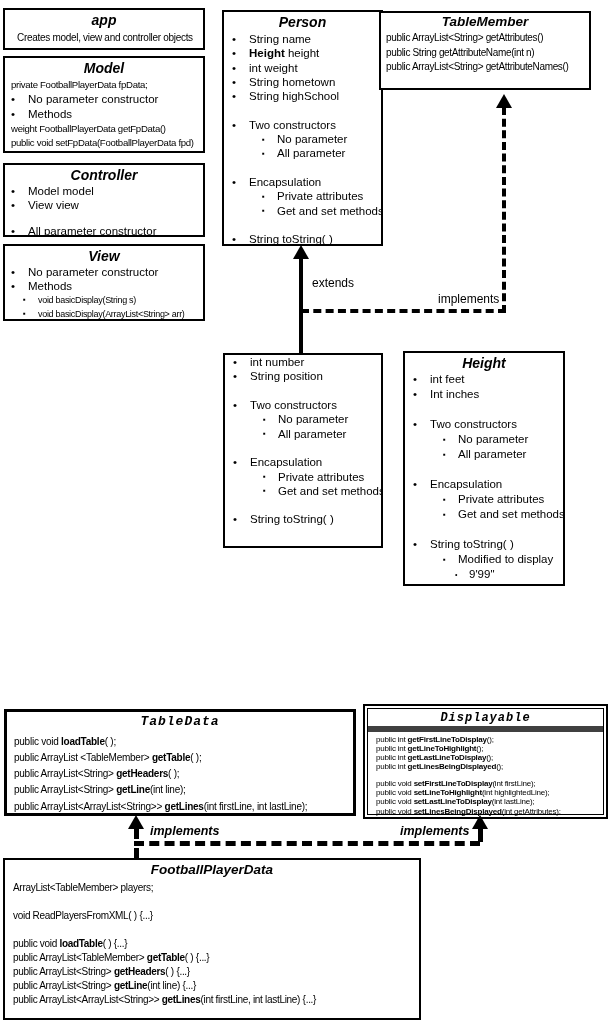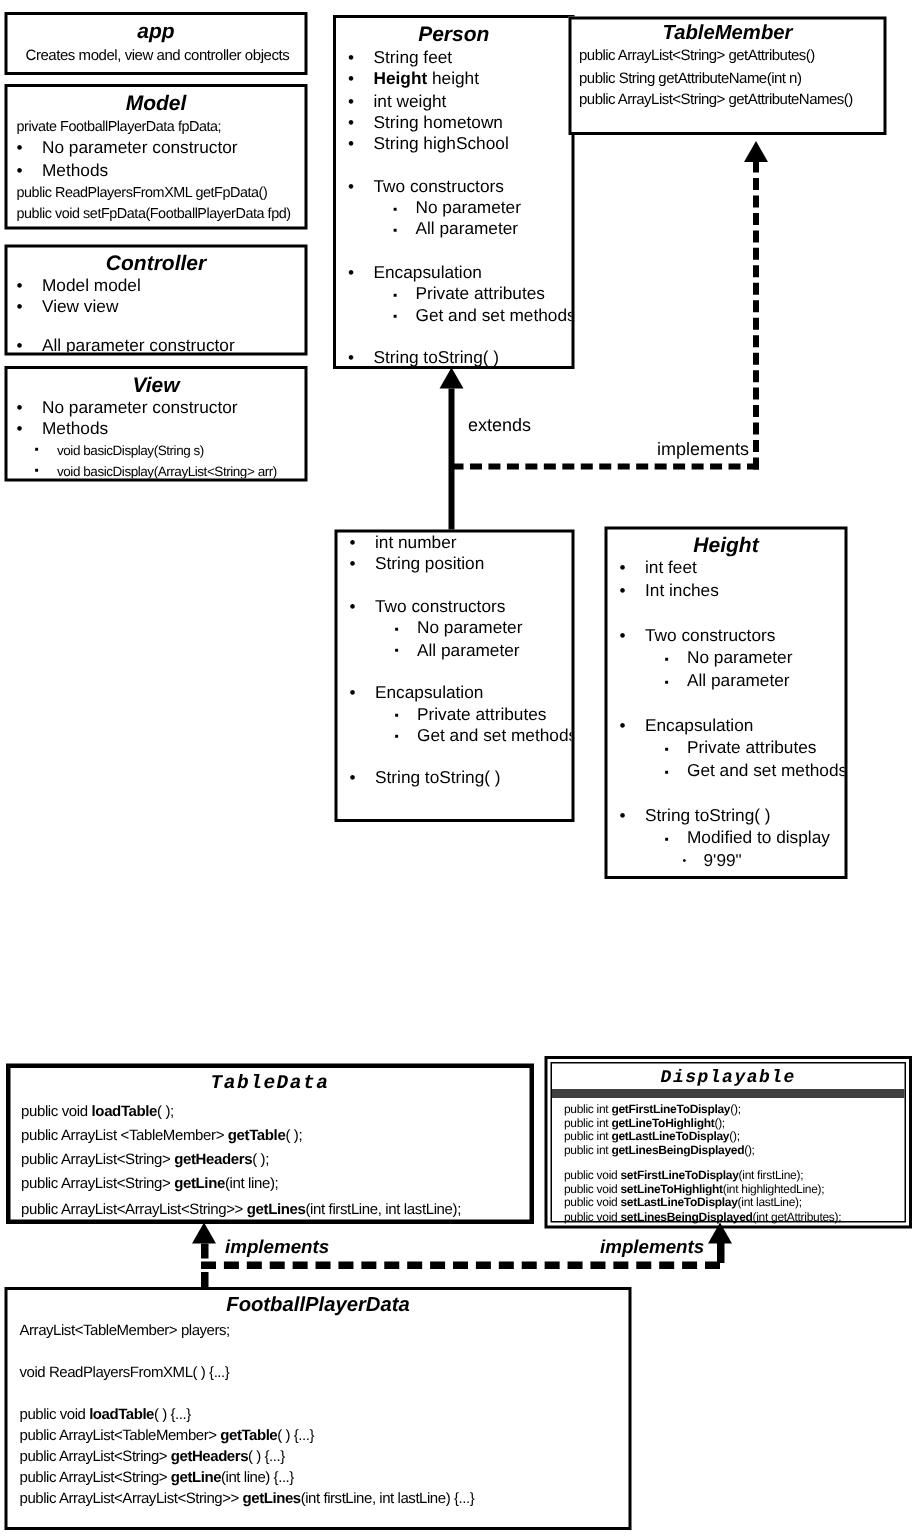--- a/index.html
+++ b/index.html
@@ -117,21 +117,21 @@
         </div>
         <div class="line b1">
           <span class="blt">•</span>
           <span class="txt"><span>No parameter constructor</span></span>
         </div>
         <div class="line b1">
           <span class="blt">•</span>
           <span class="txt"><span>Methods</span></span>
         </div>
         <div class="line plain">
-          <span class="txt"><span>public ReadPlayersFromXML getFpData()</span></span>
+          <span class="txt"><span>weight FootballPlayerData getFpData()</span></span>
         </div>
         <div class="line plain">
           <span class="txt"><span>public void setFpData(FootballPlayerData fpd)</span></span>
         </div>
       </div>
   </div>
 
   <div class="cbox" id="box-controller">
     <div class="title">Controller</div>
     <div class="body">
@@ -171,21 +171,21 @@
           <span class="txt"><span>void basicDisplay(ArrayList&lt;String&gt; arr)</span></span>
         </div>
       </div>
   </div>
 
   <div class="cbox" id="box-person">
     <div class="title">Person</div>
     <div class="body">
         <div class="line b1">
           <span class="blt">•</span>
-          <span class="txt"><span>String feet</span></span>
+          <span class="txt"><span>String name</span></span>
         </div>
         <div class="line b1">
           <span class="blt">•</span>
           <span class="txt"><span class="bold">Height</span><span> height</span></span>
         </div>
         <div class="line b1">
           <span class="blt">•</span>
           <span class="txt"><span>int weight</span></span>
         </div>
         <div class="line b1">

